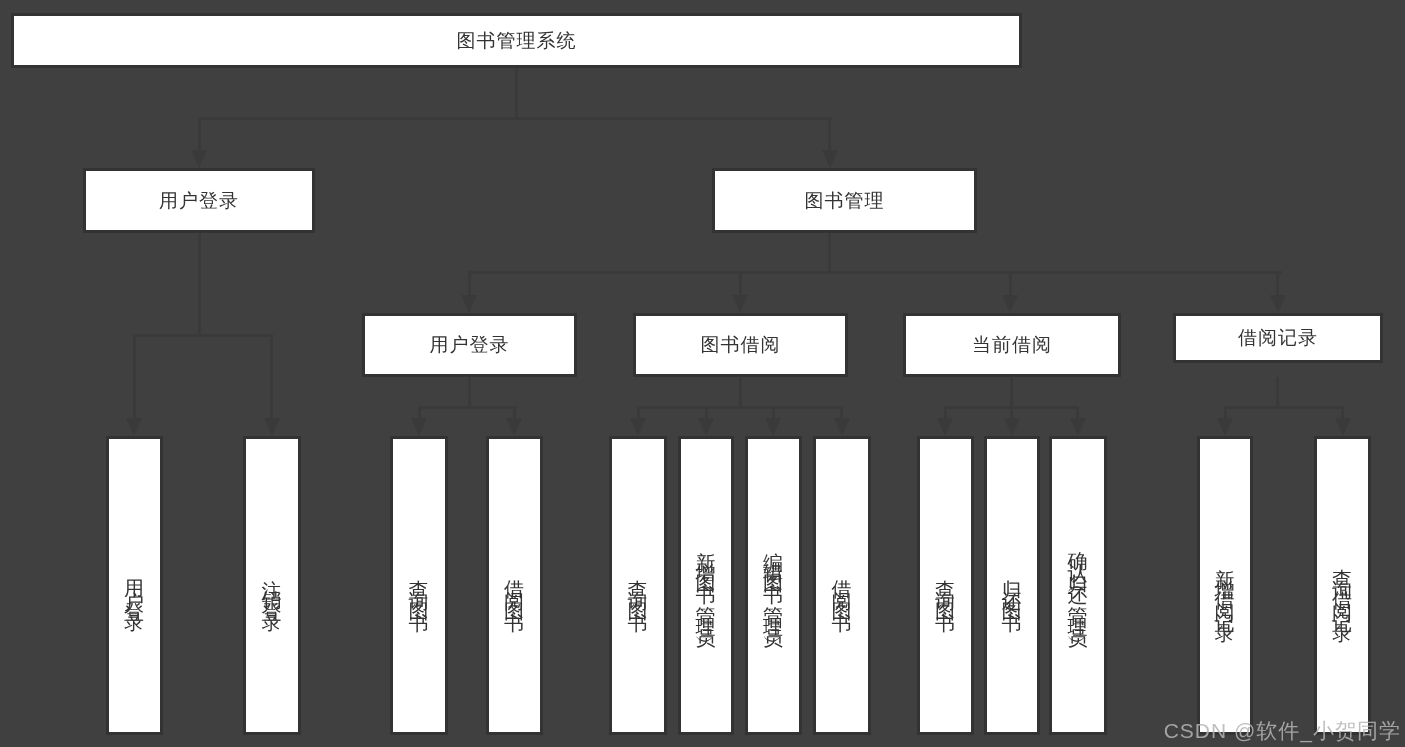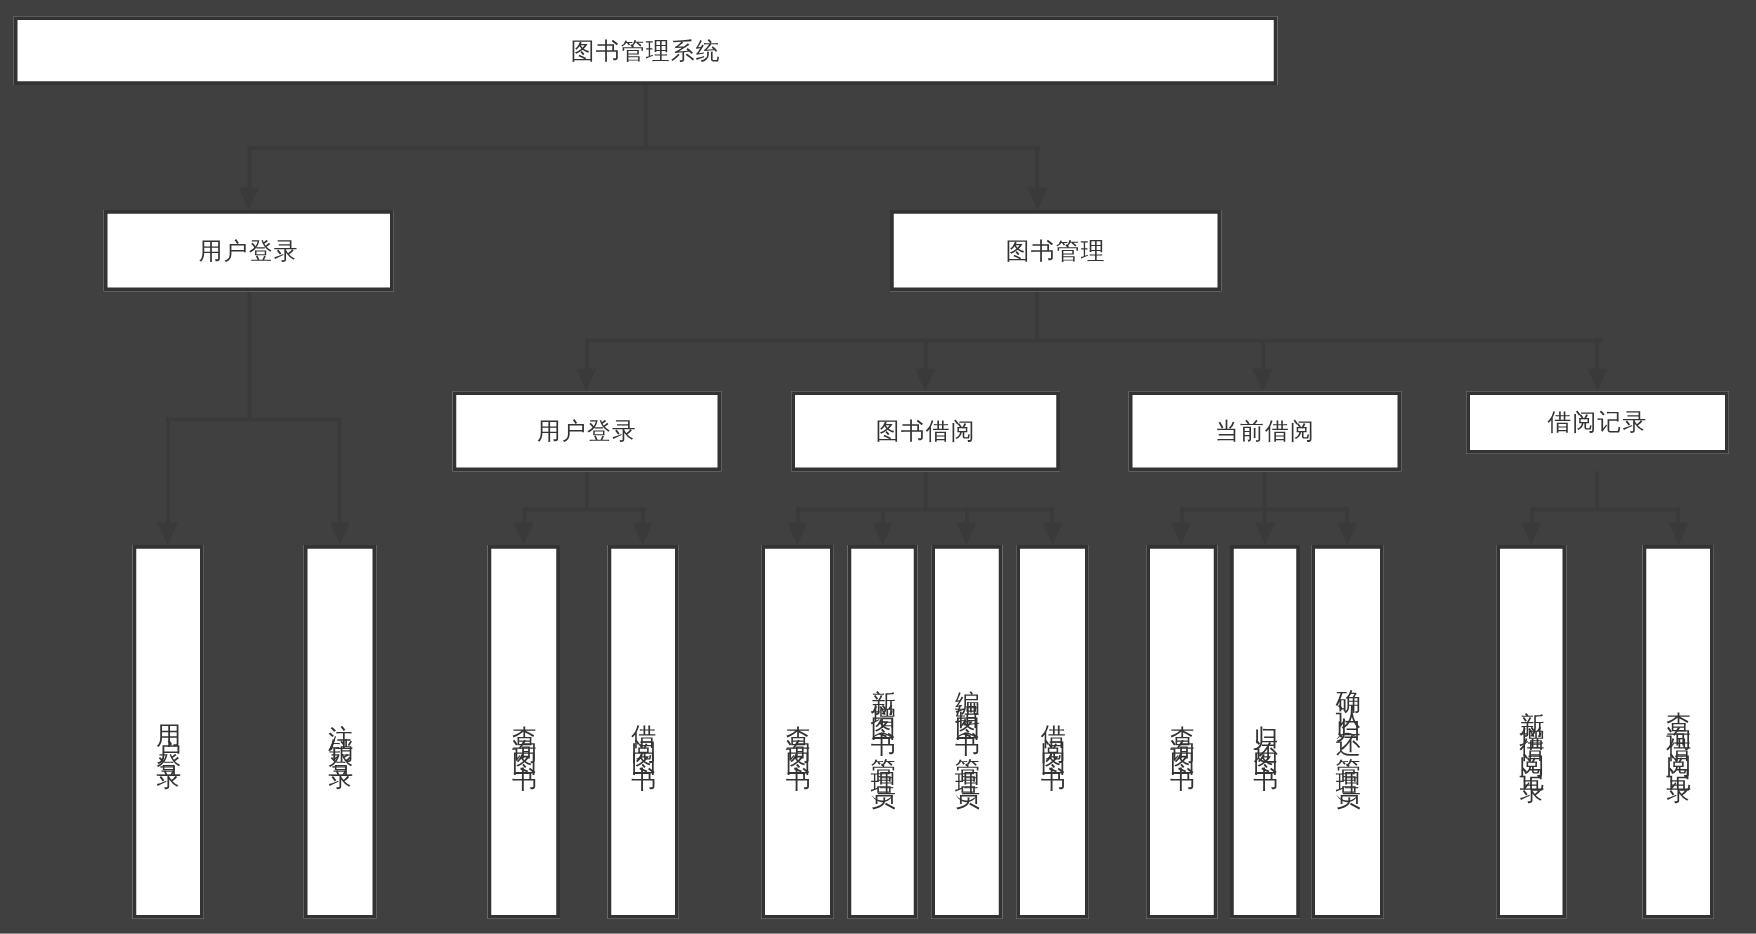--- a/index.html
+++ b/index.html
@@ -200,14 +200,15 @@
   <div class="arr" style="left:1004px;top:418px"></div>
   <div class="arr" style="left:1070px;top:418px"></div>
 
   <div class="ln" style="left:1276px;top:377px;width:3px;height:31px"></div>
   <div class="ln" style="left:1224px;top:406px;width:120px;height:3px"></div>
   <div class="ln" style="left:1224px;top:406px;width:3px;height:14px"></div>
   <div class="ln" style="left:1341px;top:406px;width:3px;height:14px"></div>
   <div class="arr" style="left:1217px;top:418px"></div>
   <div class="arr" style="left:1335px;top:418px"></div>
 
+  <div class="watermark">CSDN @软件_小贺同学</div>
 
 </div>
 
 </body></html>

